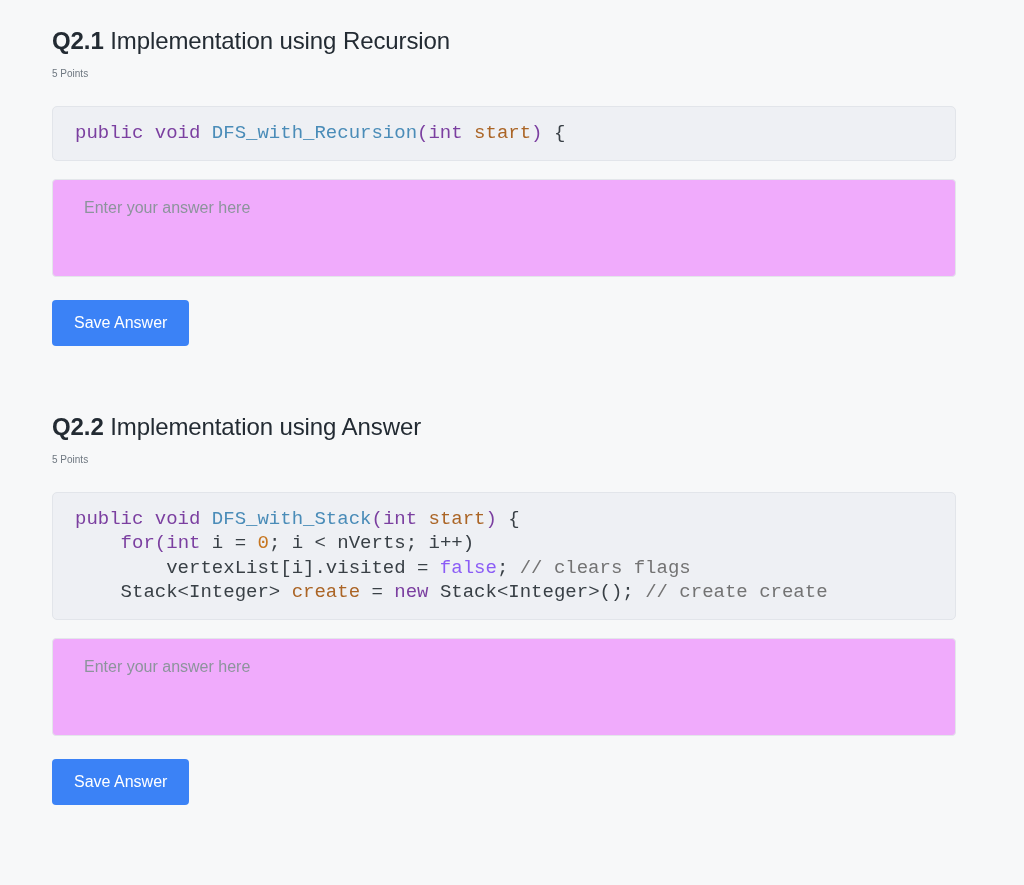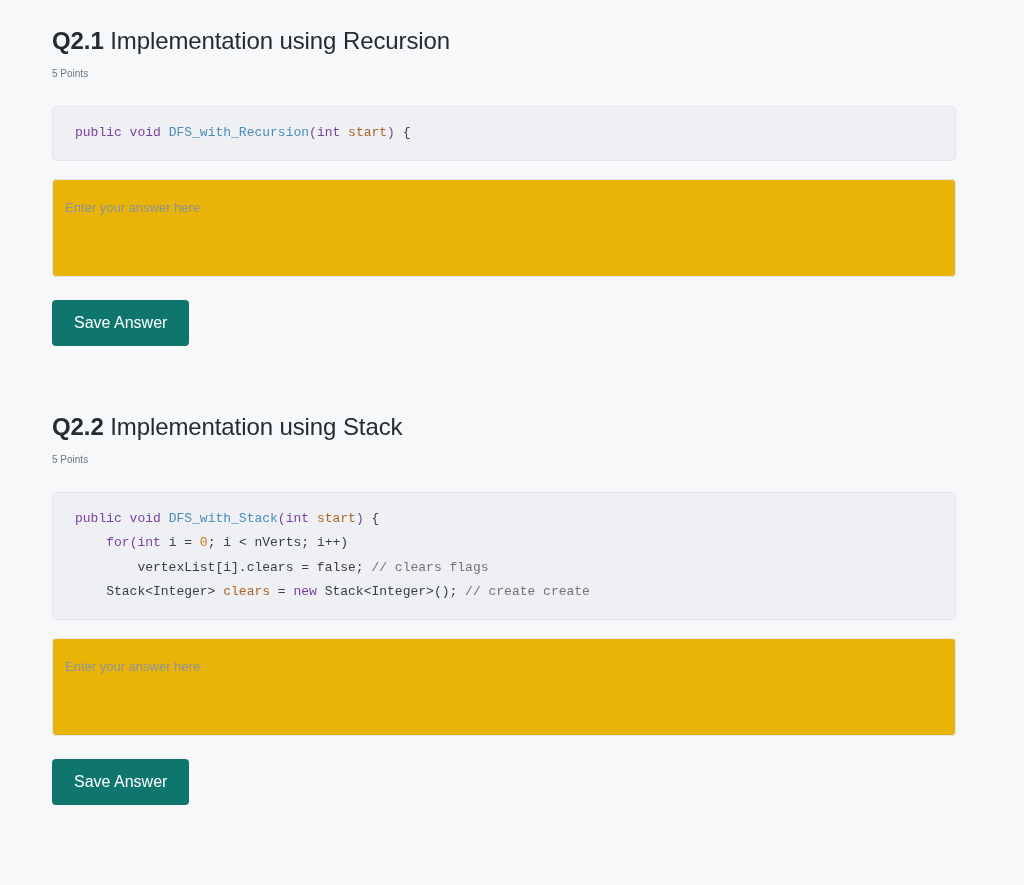--- a/index.html
+++ b/index.html
@@ -51,57 +51,57 @@
     border: 1px solid #e2e5ea;
     border-radius: 5px;
     padding: 14px 22px;
     box-sizing: border-box;
     width: 904px;
   }
   .code-block pre {
     margin: 0;
     padding: 0;
     font-family: "Liberation Mono", "DejaVu Sans Mono", monospace;
-    font-size: 13px;
+    font-size: 19px;
     line-height: 24.5px;
     color: #394046;
     white-space: pre;
   }
   .tok-kw { color: #7b3fa0; }
   .tok-fn { color: #4a8cb8; }
   .tok-var { color: #ab6526; }
   .tok-num { color: #c7761f; }
-  .tok-lit { color: #404040; }
+  .tok-lit { color: #8b5cf6; }
   .tok-cmt { color: #737373; }
   .tok-plain { color: #394046; }
   .answer-box {
     margin-top: 18px;
     width: 904px;
     height: 98px;
     box-sizing: border-box;
-    background: #eab308;
+    background: #f0abfc;
     border: 1px solid #e3e6ea;
     border-radius: 4px;
-    padding: 17px 12px;
+    padding: 17px 31px;
     font-family: "Liberation Sans", sans-serif;
-    font-size: 13px;
+    font-size: 16px;
     line-height: 22px;
     color: #2b3137;
     resize: none;
     outline: none;
     display: block;
   }
   .answer-box::placeholder {
     color: #8c949c;
     opacity: 1;
   }
   .save-button {
     margin-top: 23px;
     display: inline-block;
-    background: #0f766e;
+    background: #3b82f6;
     color: #ffffff;
     border: none;
     border-radius: 4px;
     font-family: "Liberation Sans", sans-serif;
     font-size: 16px;
     line-height: 20px;
     padding: 13px 22px;
     cursor: pointer;
   }
   .gap {
@@ -114,22 +114,22 @@
 <div class="page">
   <div id="questions-root">
       <div class="question-block"><div class="q-header">
           <h2 class="q-title"><span class="q-number">Q2.1</span> <span>Implementation using Recursion</span></h2>
           <div class="q-points">5 Points</div>
         </div><div class="code-block">
           <pre><span class="tok-kw">public void </span><span class="tok-fn">DFS_with_Recursion</span><span class="tok-kw">(</span><span class="tok-kw">int</span><span class="tok-plain"> </span><span class="tok-var">start</span><span class="tok-kw">)</span><span class="tok-plain"> {</span></pre>
         </div><textarea class="answer-box" placeholder="Enter your answer here" style=""></textarea><button class="save-button">Save Answer</button></div>
       <div class="gap"></div>
       <div class="question-block"><div class="q-header">
-          <h2 class="q-title"><span class="q-number">Q2.2</span> <span>Implementation using Stack</span></h2>
+          <h2 class="q-title"><span class="q-number">Q2.2</span> <span>Implementation using Answer</span></h2>
           <div class="q-points">5 Points</div>
         </div><div class="code-block">
           <pre><span class="tok-kw">public void </span><span class="tok-fn">DFS_with_Stack</span><span class="tok-kw">(</span><span class="tok-kw">int</span><span class="tok-plain"> </span><span class="tok-var">start</span><span class="tok-kw">)</span><span class="tok-plain"> {</span>
 <span class="tok-plain">    </span><span class="tok-kw">for</span><span class="tok-kw">(</span><span class="tok-kw">int</span><span class="tok-plain"> i = </span><span class="tok-num">0</span><span class="tok-plain">; i &lt; nVerts; i++)</span>
-<span class="tok-plain">        vertexList[i].clears = </span><span class="tok-lit">false</span><span class="tok-plain">; </span><span class="tok-cmt">// clears flags</span>
-<span class="tok-plain">    Stack&lt;Integer&gt; </span><span class="tok-var">clears</span><span class="tok-plain"> = </span><span class="tok-kw">new</span><span class="tok-plain"> Stack&lt;Integer&gt;(); </span><span class="tok-cmt">// create create</span></pre>
+<span class="tok-plain">        vertexList[i].visited = </span><span class="tok-lit">false</span><span class="tok-plain">; </span><span class="tok-cmt">// clears flags</span>
+<span class="tok-plain">    Stack&lt;Integer&gt; </span><span class="tok-var">create</span><span class="tok-plain"> = </span><span class="tok-kw">new</span><span class="tok-plain"> Stack&lt;Integer&gt;(); </span><span class="tok-cmt">// create create</span></pre>
         </div><textarea class="answer-box" placeholder="Enter your answer here" style=""></textarea><button class="save-button">Save Answer</button></div>
     </div>
 </div>
 
 </body></html>

